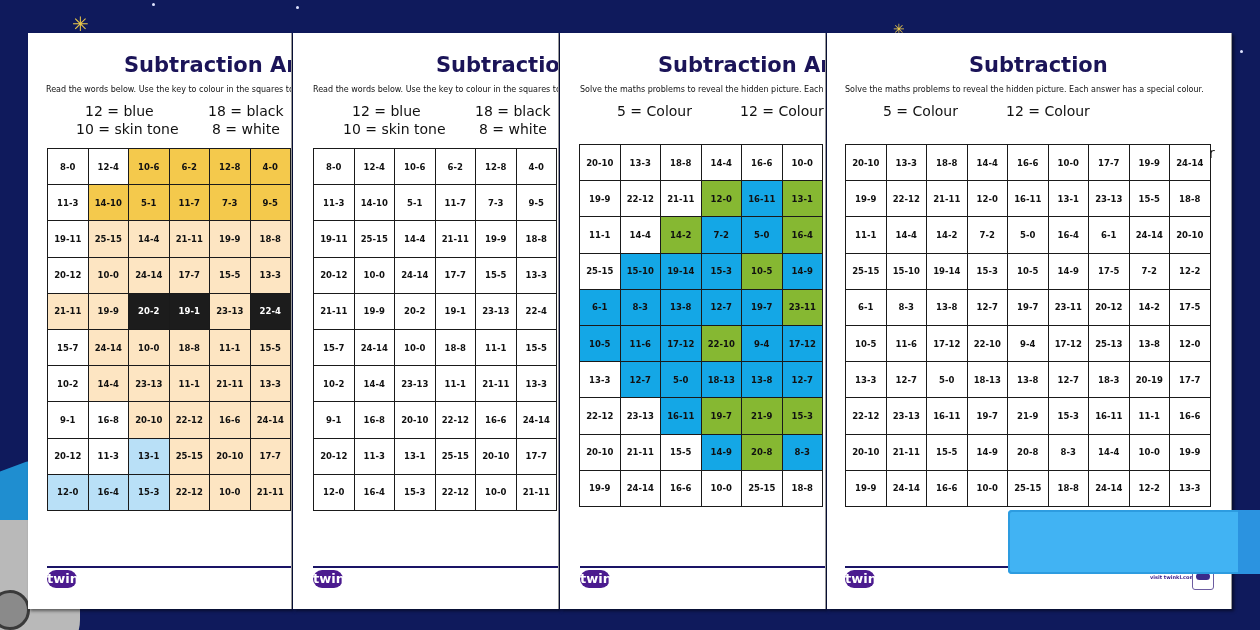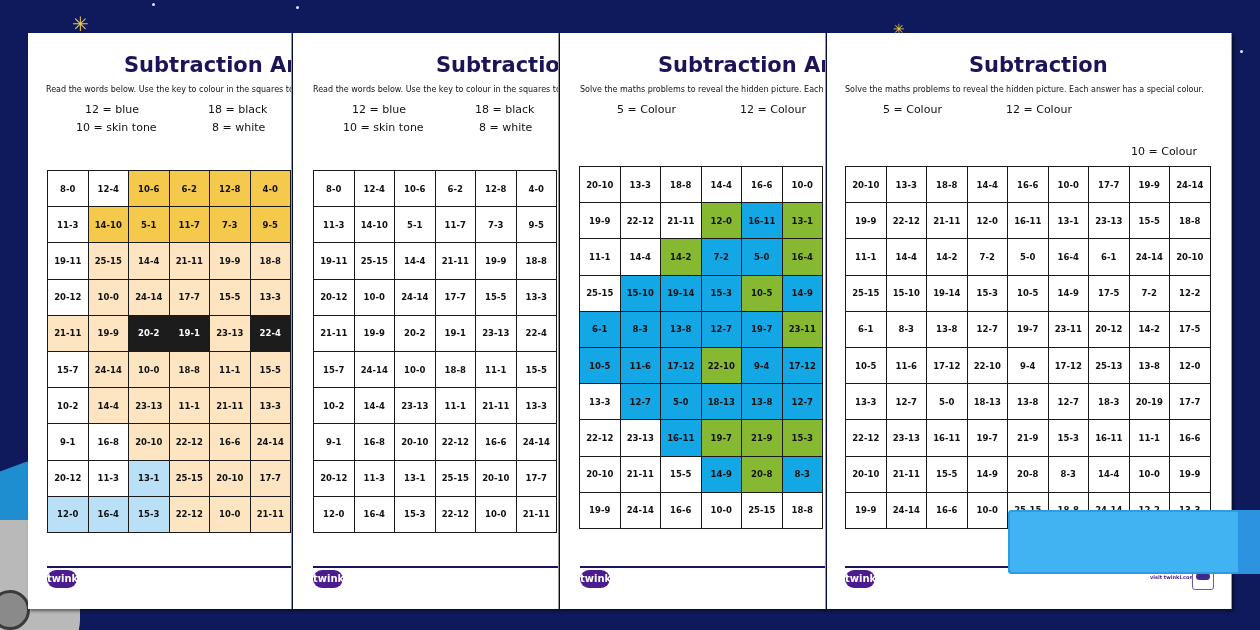--- a/index.html
+++ b/index.html
@@ -27,43 +27,43 @@
   .sheet-title {
     position: absolute; top: 20px;
     font-family: "DejaVu Sans", sans-serif;
     font-weight: bold; font-size: 21px; color: #1b1458;
     white-space: nowrap;
   }
   .sheet-intro {
     position: absolute; top: 52px; left: 18px;
     font-size: 8px; color: #111; white-space: nowrap;
   }
-  .key-item { position: absolute; font-size: 11px; color: #111; white-space: nowrap; }
-
-  .grid { position: absolute; border-collapse: collapse; table-layout: fixed; margin-top: 22px; }
+  .key-item { position: absolute; font-size: 14px; color: #111; white-space: nowrap; }
+
+  .grid { position: absolute; border-collapse: collapse; table-layout: fixed; }
   .grid td {
     border: 1.5px solid #1a1a1a;
     text-align: center; vertical-align: middle;
     font-size: 8.5px; color: #111; font-weight: bold;
     width: 40.5px; height: 36.2px;
     background: #ffffff;
   }
   .grid td.y { background: #f4c94c; }
   .grid td.s { background: #fde5c2; }
   .grid td.k { background: #1c1c1c; color: #ffffff; }
   .grid td.b { background: #b9e0f7; }
   .grid td.c { background: #14a7e6; }
   .grid td.g { background: #86b832; }
 
   .footer-line { position: absolute; height: 2px; background: #1a1466; top: 533px; }
   .twinkl-logo {
     position: absolute; top: 537px;
     width: 30px; height: 18px; border-radius: 9px;
     background: #4b1b8f; color: #fff;
-    font-size: 10px; font-weight: bold; text-align: center; line-height: 18px;
+    font-size: 13px; font-weight: bold; text-align: center; line-height: 18px;
   }
   .visit-url { position: absolute; top: 541px; font-size: 5px; color: #3a1a8a; font-weight: bold; }
   .badge-logo { position: absolute; top: 537px; width: 22px; height: 20px; border: 1px solid #6c5ca0; border-radius: 3px; background: #fff; }
   .badge-logo::before { content: ""; position: absolute; left: 3px; top: 2px; width: 14px; height: 7px; border-radius: 4px; background: #3a2a8a; }
 
   .originals-banner {
     position: absolute; left: 1008px; top: 510px; width: 252px; height: 64px;
     background: #41b3f3;
     border-radius: 4px 0 0 4px;
     box-shadow: 0 0 0 2px #2d9ce0 inset;

